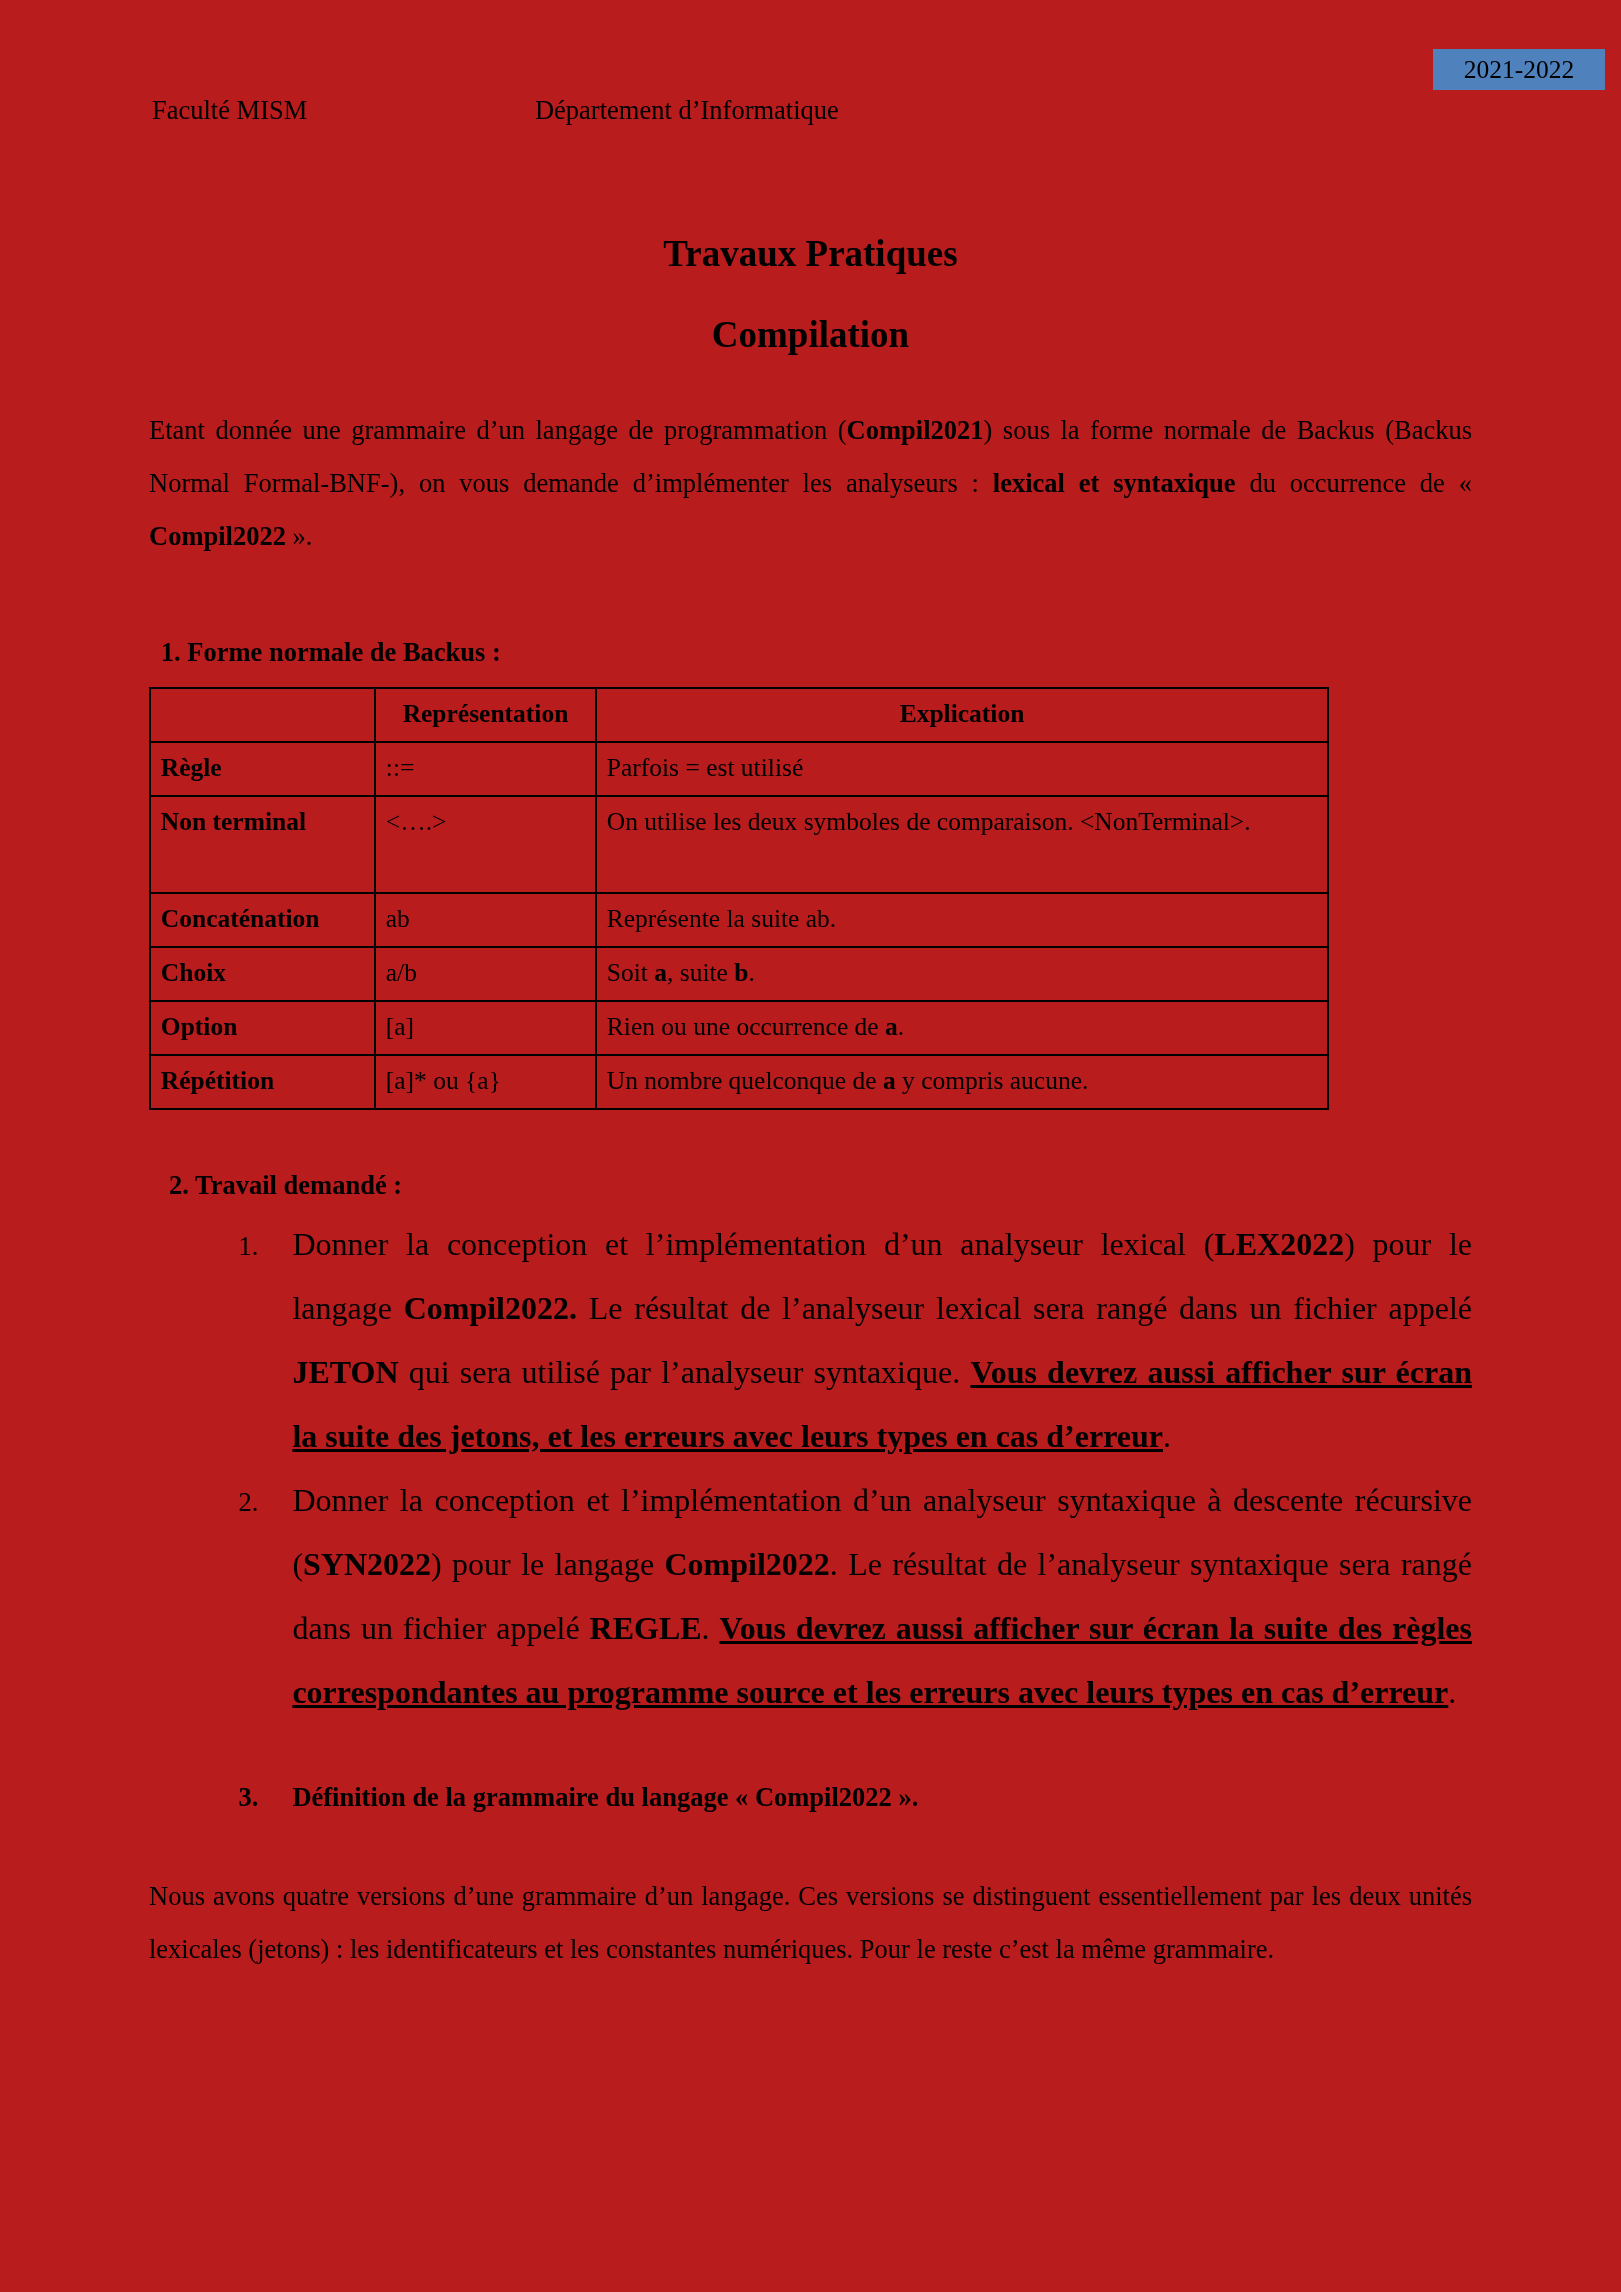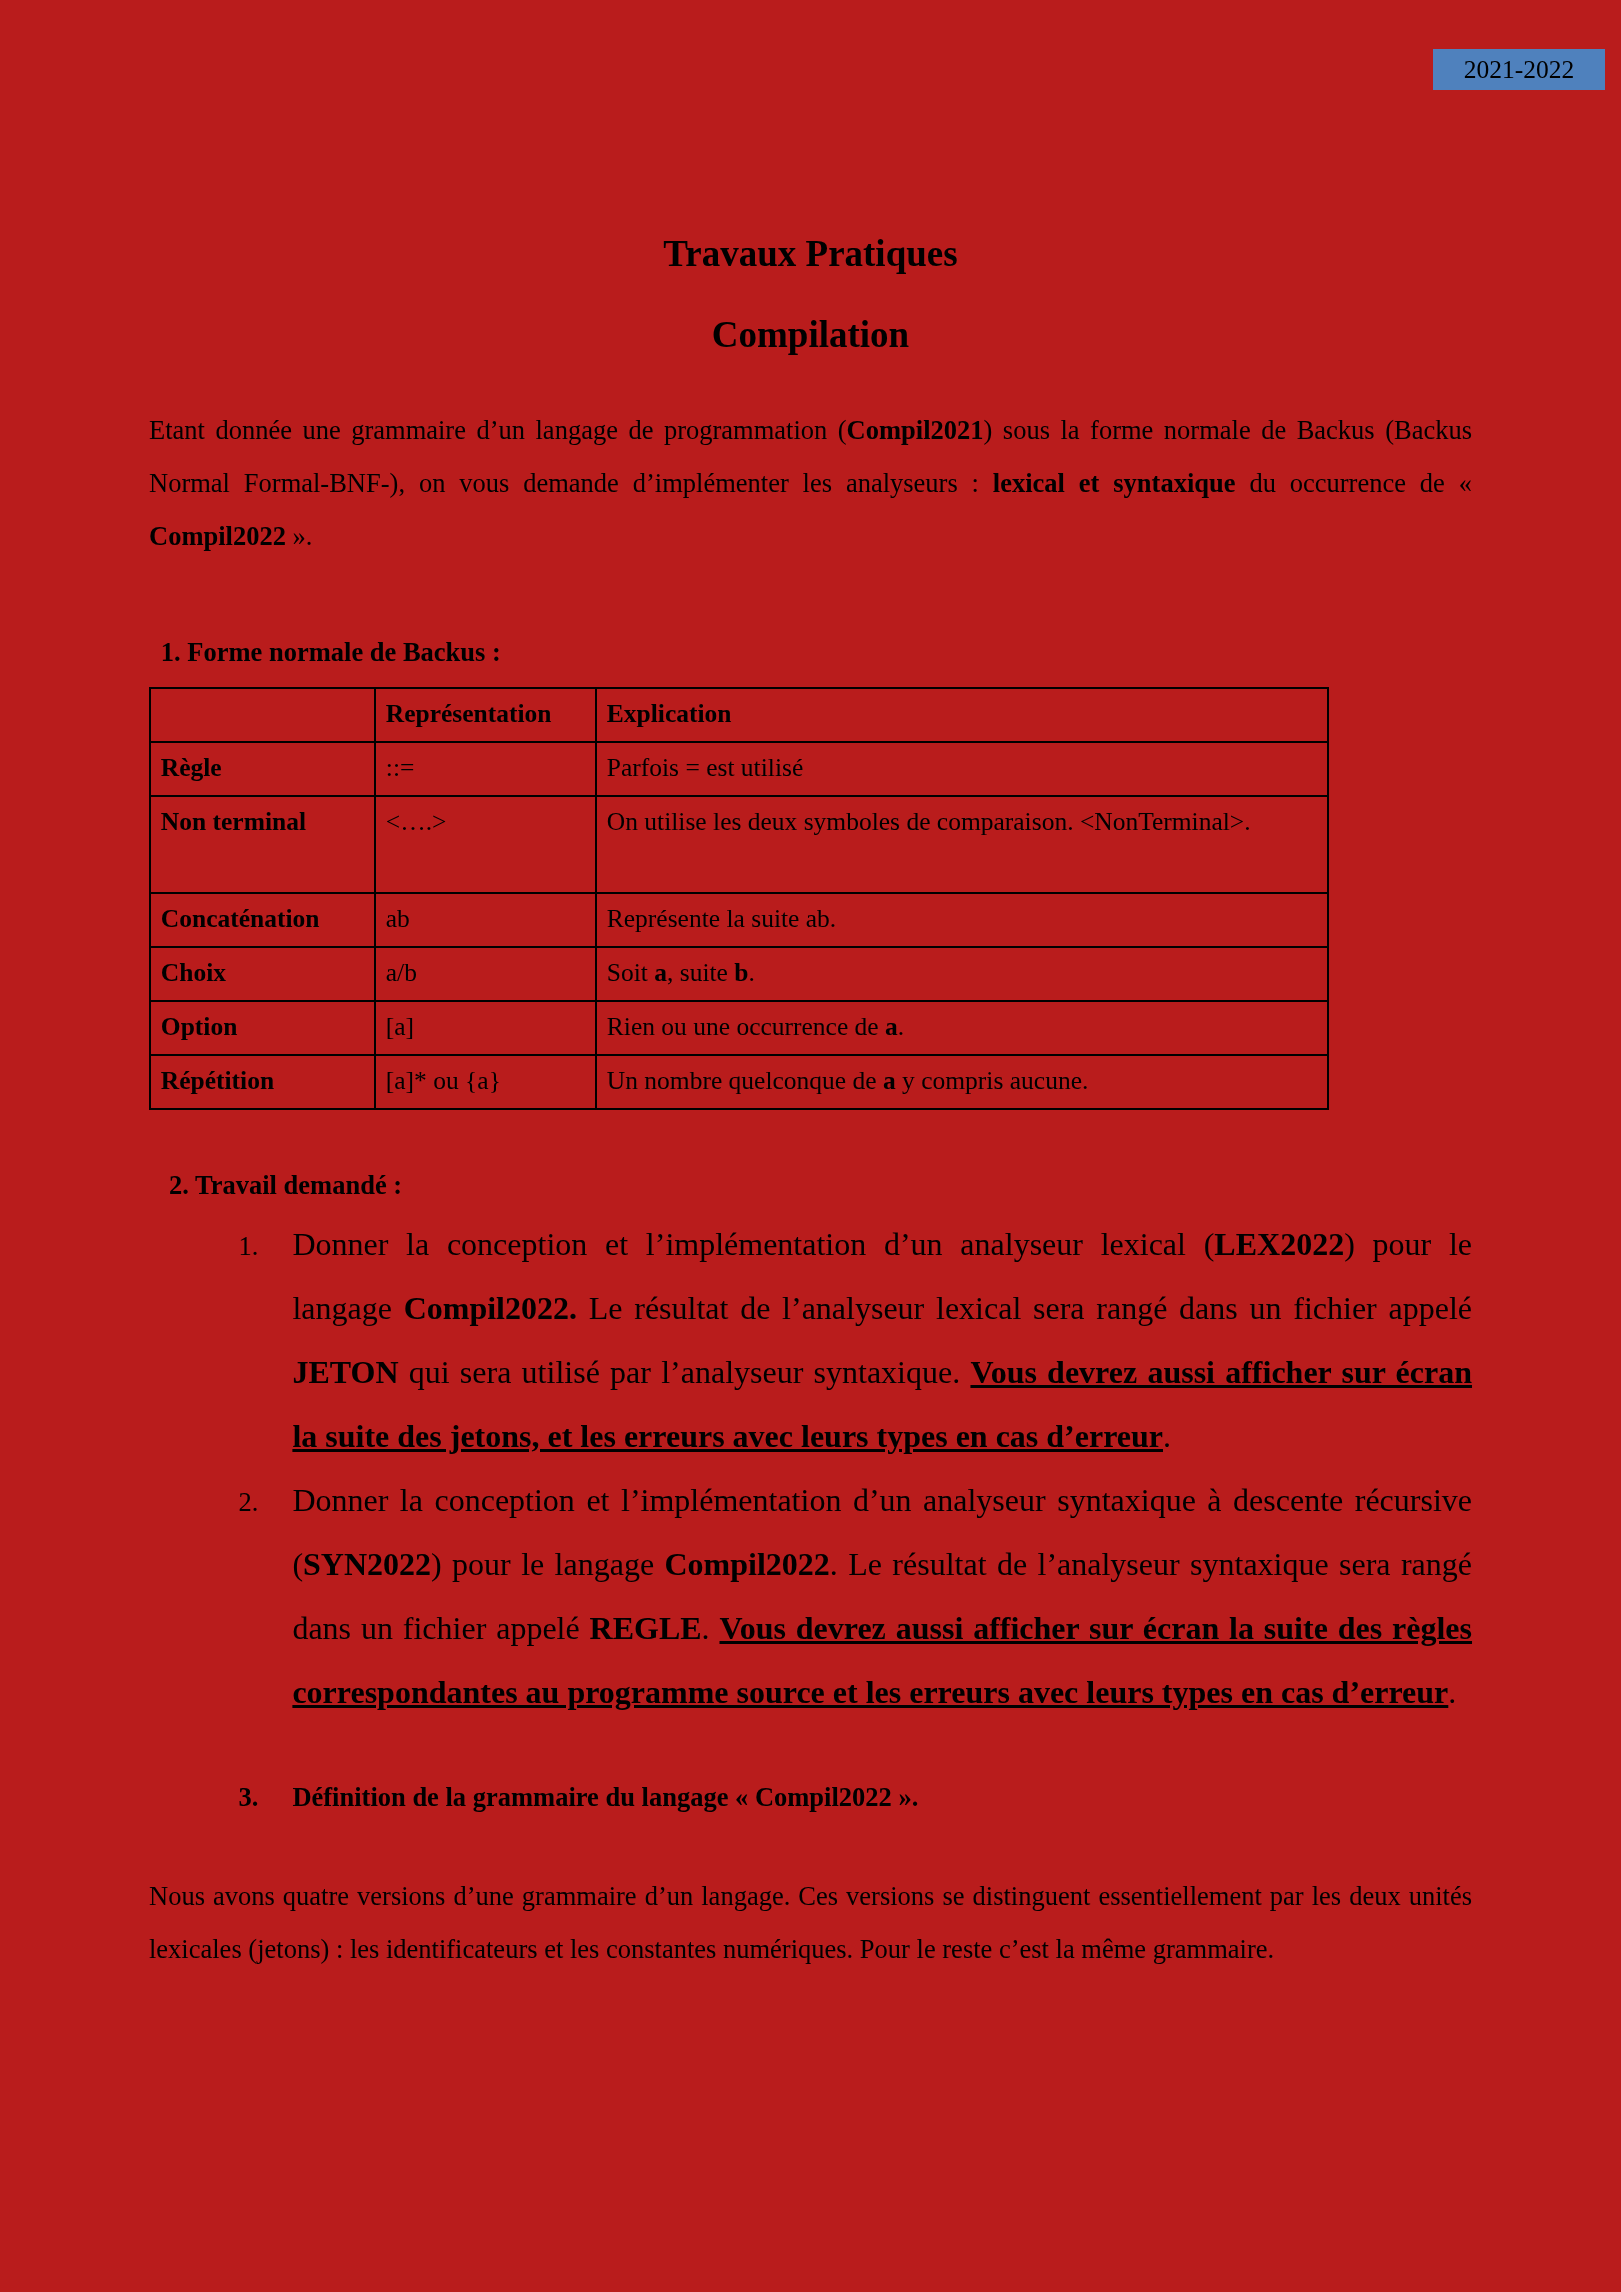--- a/index.html
+++ b/index.html
@@ -105,21 +105,21 @@
   table.bnf td, table.bnf th {
     border: 2px solid #000000;
     font-size: 25.5px;
     line-height: 1.5;
     padding: 5.9px 9.8px 7.8px 9.8px;
     vertical-align: top;
     text-align: left;
     font-weight: normal;
   }
   table.bnf th {
-    text-align: left;
+    text-align: center;
     font-weight: bold;
   }
   table.bnf .col-term { width: 225px; }
   table.bnf .col-rep  { width: 221px; }
   table.bnf .col-exp  { width: 732px; }
   table.bnf td.term-name { font-weight: bold; }
   table.bnf td.exp { text-align: justify; }
   table.bnf tr.tall td { height: 82px; }
   table.bnf td b { font-weight: bold; }
 
@@ -175,20 +175,24 @@
 </style>
 </head>
 <body>
 
 <div class="page">
 
   <div class="year-badge">
     <span>2021-2022</span>
   </div>
 
+  <div class="doc-header">
+    <span class="faculty">Faculté MISM</span>
+    <span class="department">Département d’Informatique</span>
+  </div>
 
   <div class="content">
 
     <h1 class="title">Travaux Pratiques</h1>
     <h1 class="title second">Compilation</h1>
 
     <p class="body-par intro">
       <span>Etant donnée une grammaire d’un langage de programmation (</span><b>Compil2021</b><span>) sous la forme normale de Backus (Backus Normal Formal-BNF-), on vous demande d’implémenter les analyseurs : </span><b>lexical et syntaxique</b><span> du occurrence de « </span><b>Compil2022</b><span> ».</span>
     </p>
 

